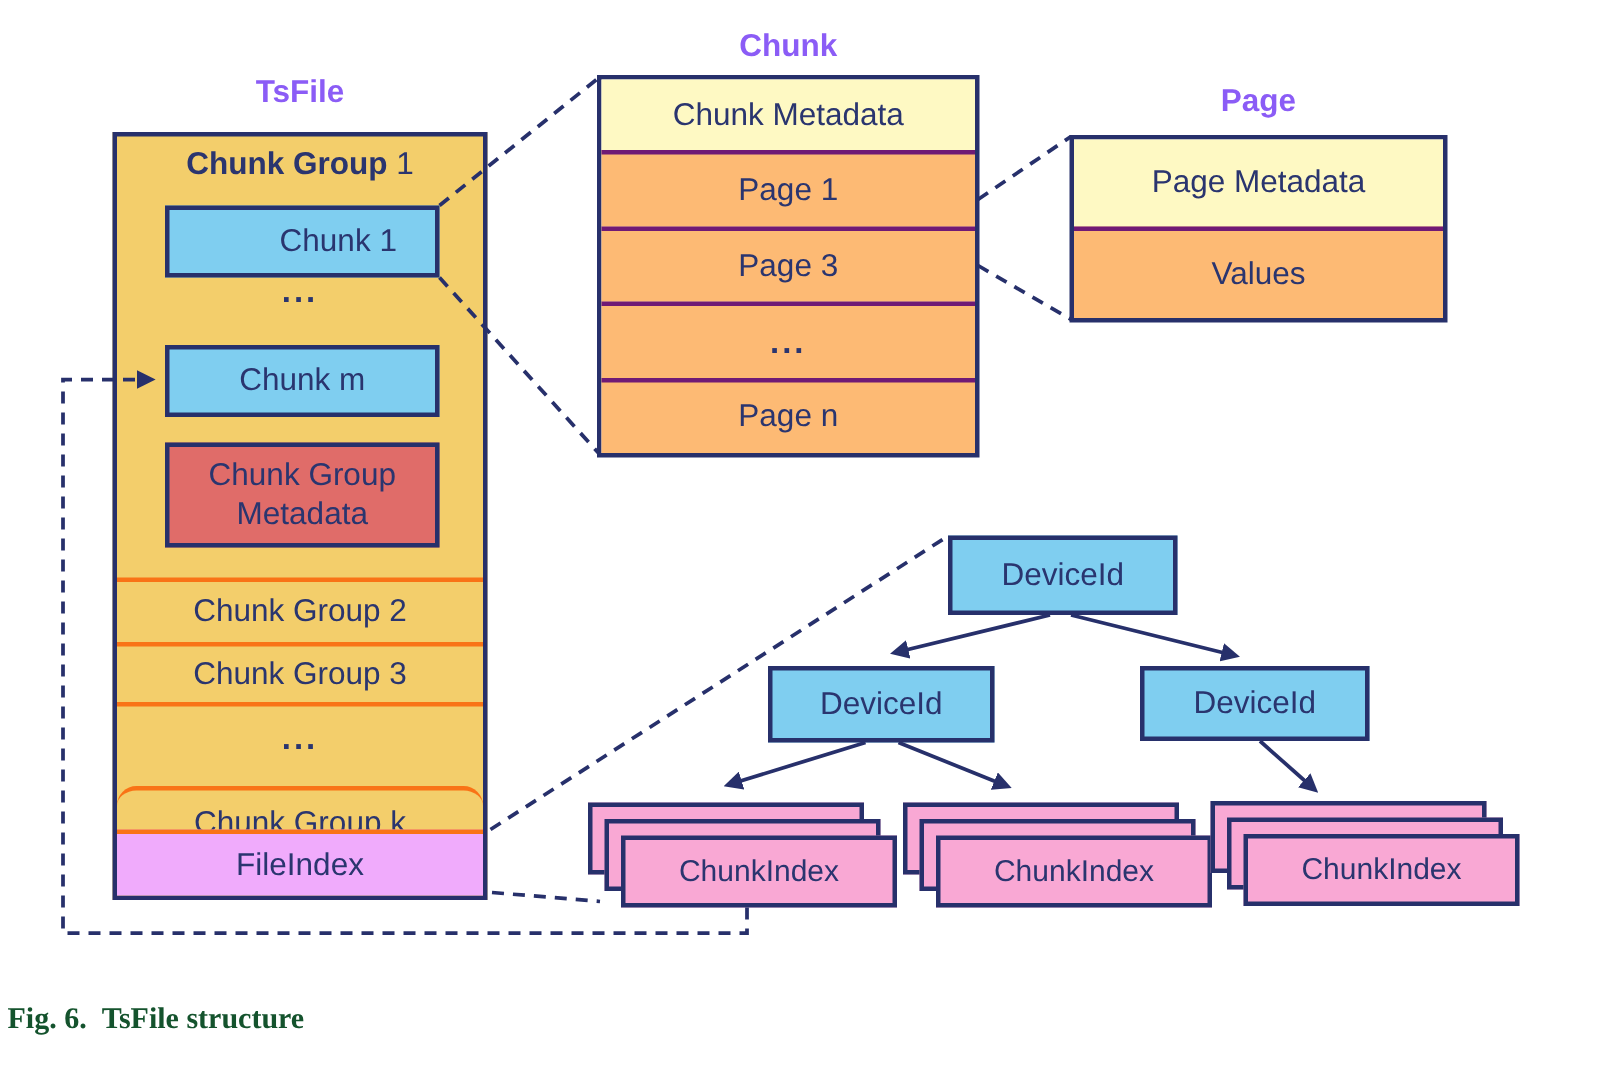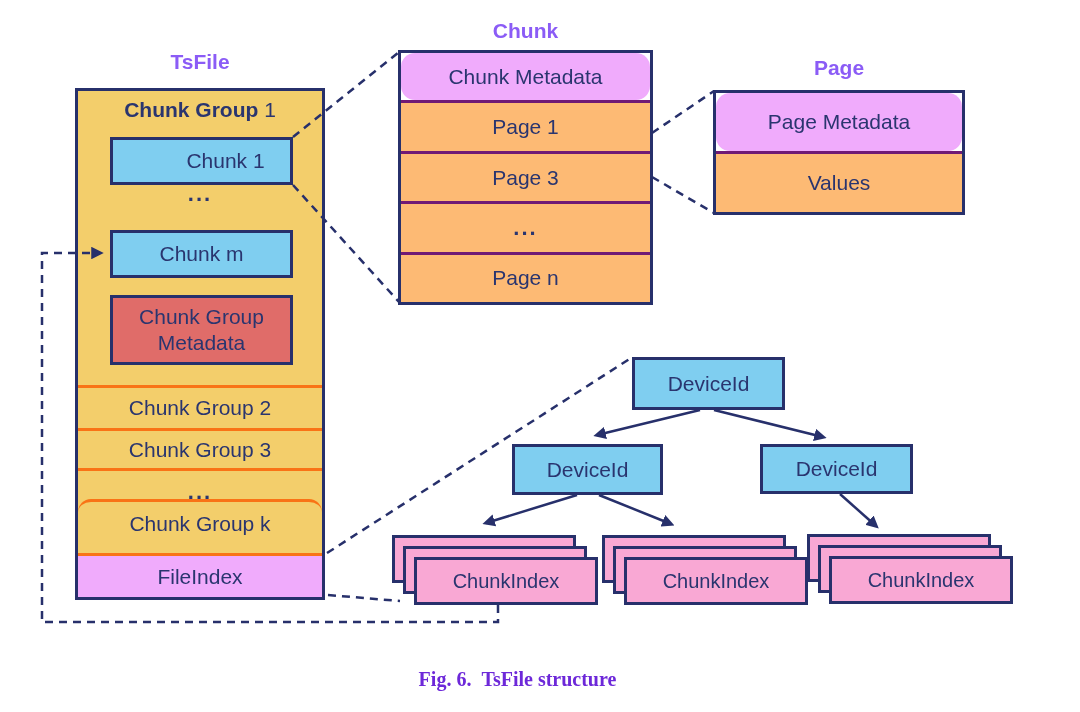--- a/index.html
+++ b/index.html
@@ -42,35 +42,35 @@
   }
   .dots1 { left:0; top:90px; }
   .ts-row {
     position:absolute; left:0; width:244px; border-top:3px solid #f97316;
     display:flex; align-items:center; justify-content:center; font-size:21px;
   }
   .ts-row.rowdots { font-weight:bold; letter-spacing:2px; font-size:22px; }
   .r2    { top:294px; height:43px; }
   .r3    { top:337px; height:40px; }
   .rdots { top:377px; height:44px; }
-  .rk    { top:408px; height:47px;border-radius:13px; }
+  .rk    { top:433px; height:47px;border-radius:13px; }
   .rfi   { top:462px; height:44px; background:#f0abfc; }
 
   
   .rowbox {
     position:absolute; border:3px solid #27306B; display:flex; flex-direction:column;
   }
   .chunk-box { left:398px; top:50px; width:255px; height:255px; }
   .page-box  { left:713px; top:90px; width:252px; height:125px; }
   .rowbox .row {
     flex:1; display:flex; align-items:center; justify-content:center;
     font-size:21px; border-top:3px solid #701a75; background:#fdba74;
   }
   .rowbox .row:first-child { border-top:none; }
-  .rowbox .row.red { background:#f0abfc;border-radius:14px; }
+  .rowbox .row.red { background:#fef9c3; }
   .rowbox .row.rowdots { font-weight:bold; letter-spacing:2px; font-size:22px; }
 
   
   .tree-box {
     position:absolute; background:#7FCEF0; border:3px solid #27306B;
     display:flex; align-items:center; justify-content:center; font-size:21px;
   }
   .dev-root  { left:632px; top:357px; width:153px; height:53px; }
   .dev-left  { left:512px; top:444px; width:151px; height:51px; }
   .dev-right { left:760px; top:444px; width:153px; height:50px; }
@@ -82,23 +82,23 @@
   .stack-box {
     position:absolute; width:184px; height:48px; background:#f9a8d4;
     border:3px solid #27306B; display:flex; align-items:center; justify-content:center;
     font-size:20px;
   }
   .stack-box.b1 { left:0;    top:0; }
   .stack-box.b2 { left:11px; top:11px; }
   .stack-box.b3 { left:22px; top:22px; }
 
   .caption {
-    position:absolute; left:0; top:668px; width:1035px; text-align:center;
+    position:absolute; left:0; top:668px; width:1035px; text-align:left;
     font-family:"Liberation Serif", serif; font-weight:bold; font-size:20px;
-    color:#6d28d9;
+    color:#14532d;
   }
   .caption span { margin:0 5px; }
 
   svg.overlay {
     position:absolute; left:0; top:0; width:1080px; height:712px;
     pointer-events:none; z-index:10;
   }
   .dashline { stroke:#27306B; stroke-width:2.5; fill:none; stroke-dasharray:8 6; }
   .solidline { stroke:#27306B; stroke-width:2.5; fill:none; }
 </style>

